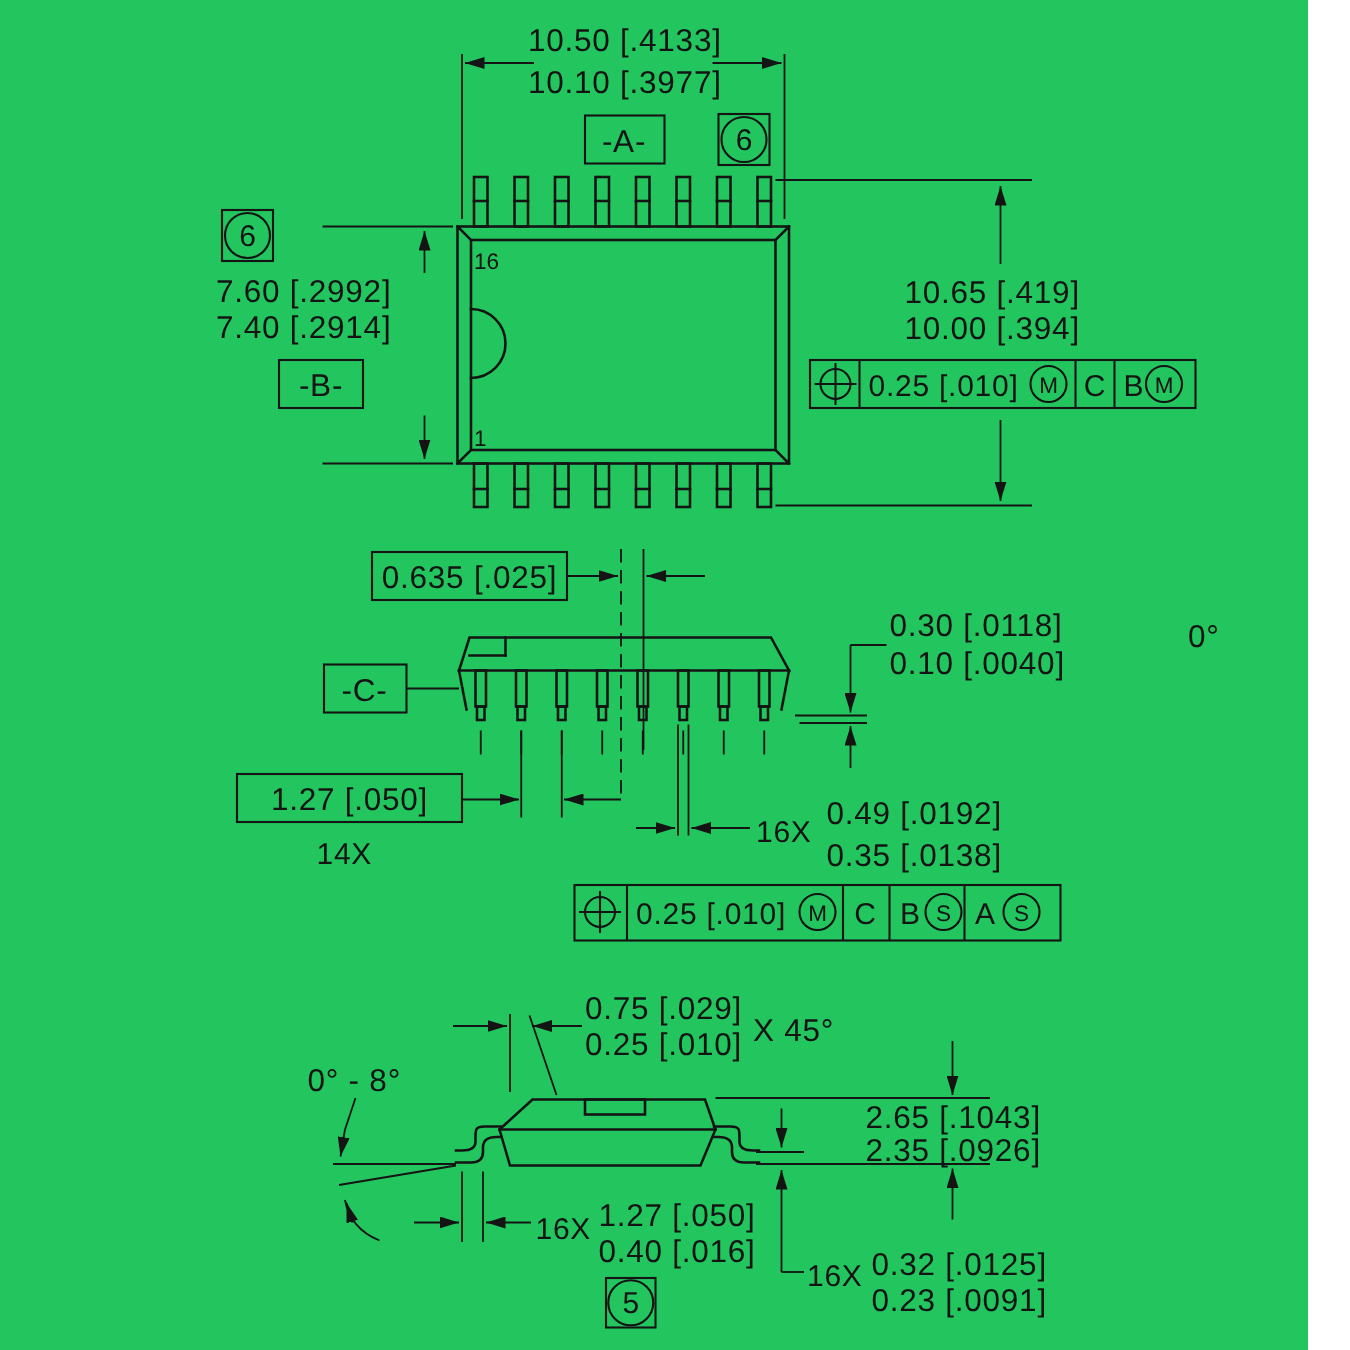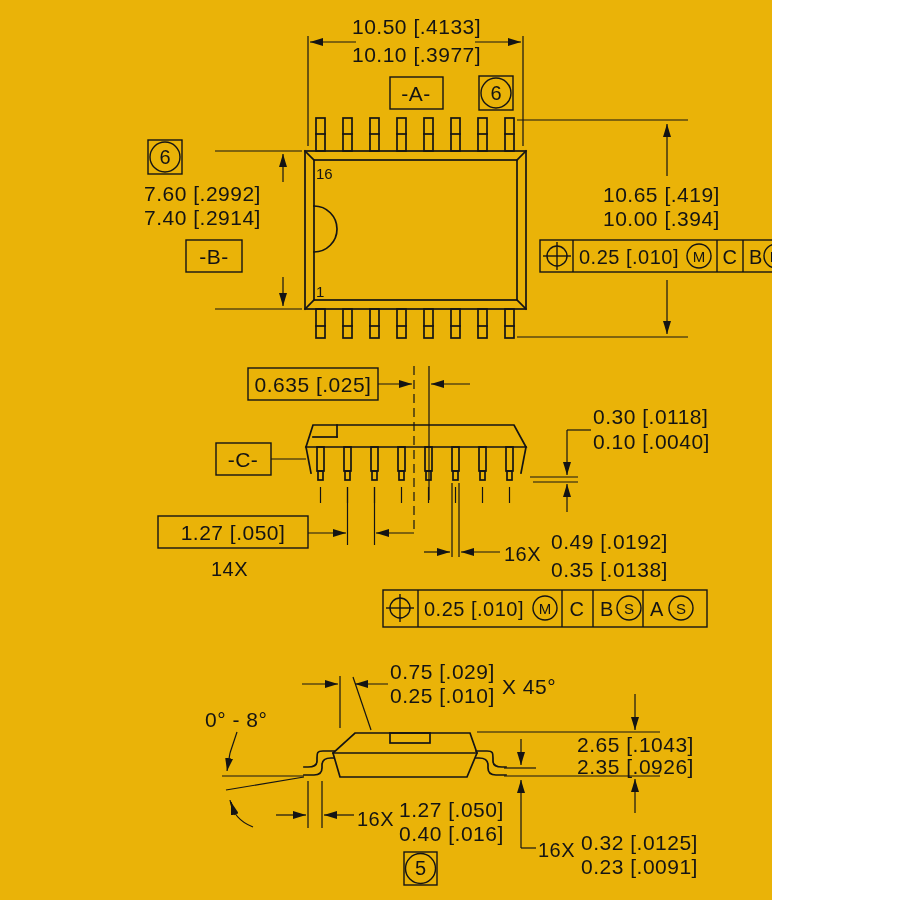--- a/index.html
+++ b/index.html
@@ -1,16 +1,16 @@
 <!DOCTYPE html>
 <html><head>
 <meta charset="utf-8">
 <style>
   html,body{margin:0;padding:0;background:#ffffff;}
-  .page{width:772px;height:900px;background:#eab308;position:relative;overflow:hidden;}
+  .page{width:872px;height:900px;background:#22c55e;position:relative;overflow:hidden;}
   svg{display:block;}
   text{font-family:"Liberation Sans","DejaVu Sans",sans-serif;fill:#141414;}
   .dim{font-size:21px;letter-spacing:.5px;}
   .sm{font-size:20px;letter-spacing:.5px;}
   .pin{font-size:15px;}
   .cl{font-size:15px;}
   .note{font-size:20px;}
   .ol{stroke:#141414;stroke-width:1.7;fill:none;stroke-linecap:square;}
   .tl{stroke:#141414;stroke-width:1.4;fill:none;}
   .dl{stroke:#141414;stroke-width:1.2;fill:none;}

